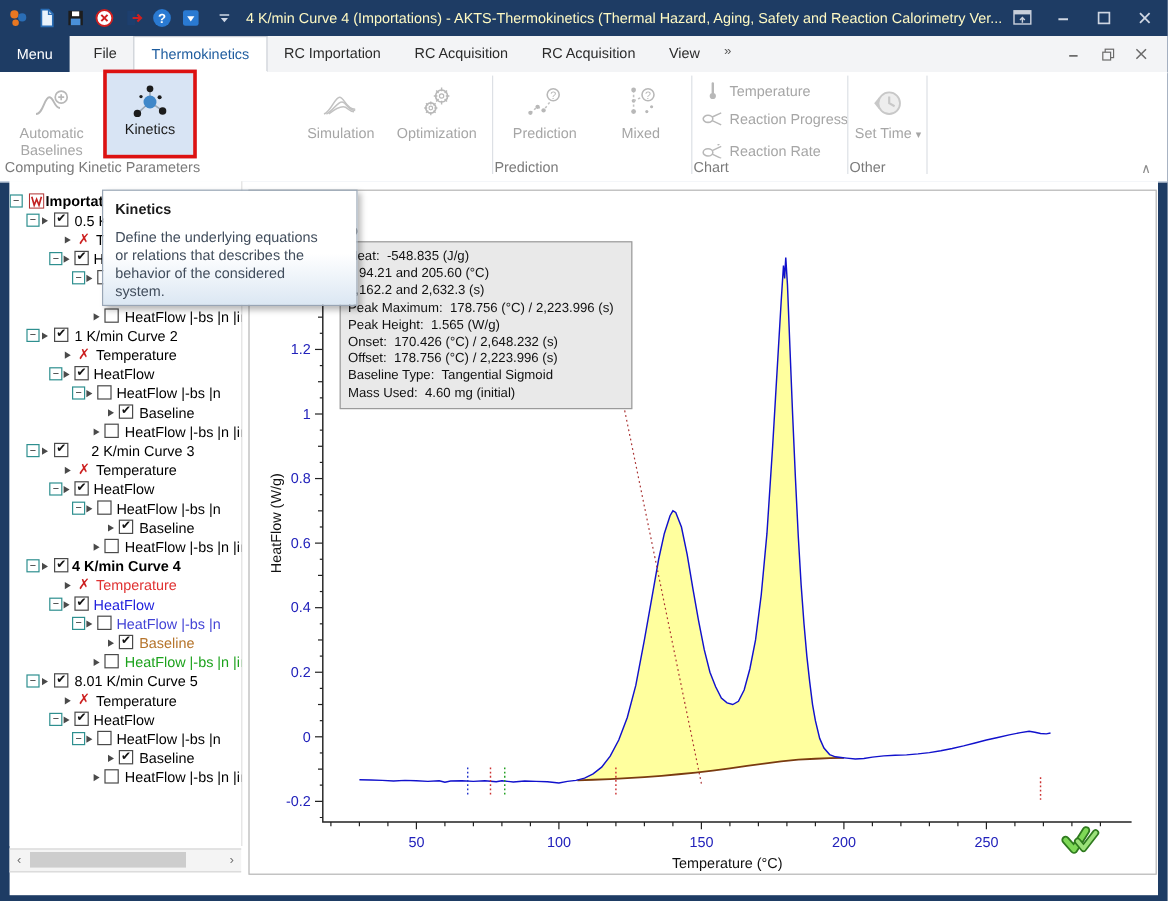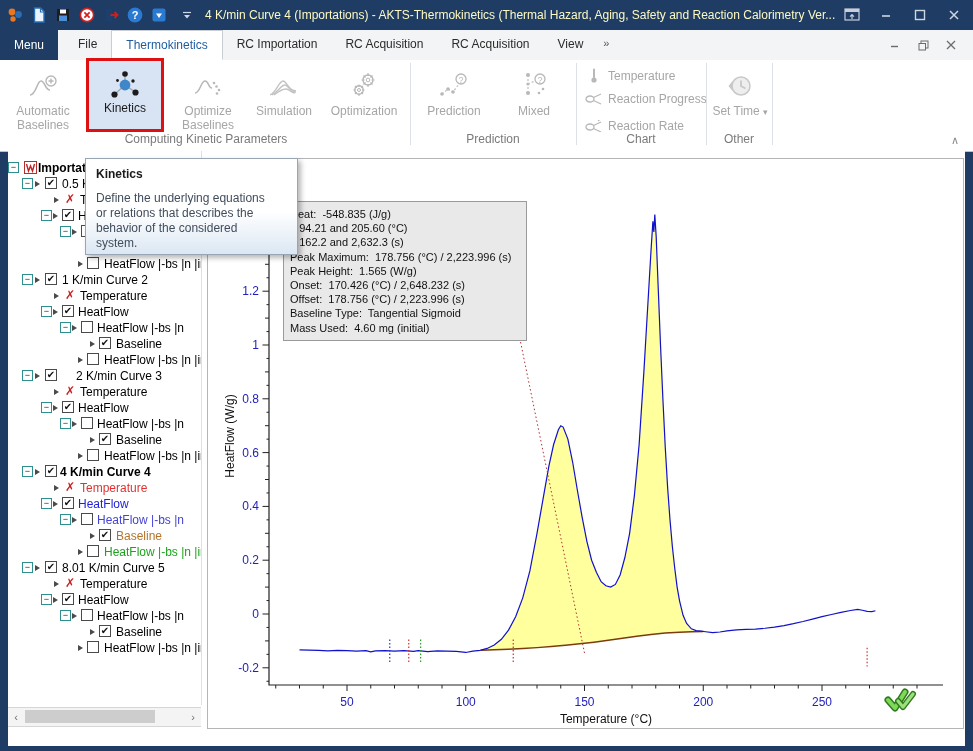--- a/index.html
+++ b/index.html
@@ -33,21 +33,21 @@
   .rsep{position:absolute;top:3px;width:1px;height:82px;background:#dde0e5;}
   .rbtn{position:absolute;top:3px;text-align:center;font-size:12px;color:#a6a6a6;line-height:14px;}
   .rbtn .ric{height:38px;display:flex;align-items:flex-end;justify-content:center;}
   .rbtn .rlb{margin-top:3px;}
   .kin-frame{position:absolute;left:86px;top:-2px;width:78px;height:74px;border:3px solid #dd1111;
              background:#d8e4f4;box-sizing:border-box;}
   .kin-btn{position:absolute;left:89px;top:3px;width:72px;text-align:center;font-size:12px;color:#1a1a1a;}
   .kin-btn .ric{height:38px;display:flex;align-items:flex-end;justify-content:center;}
   .chart-group-item{position:absolute;display:flex;align-items:center;font-size:12px;color:#a6a6a6;height:20px;}
   .chart-group-item .cgi-icon{width:20px;display:flex;justify-content:center;margin-right:4px;}
-  .grp-label{position:absolute;top:72px;height:16px;font-size:12px;color:#7a7a7a;text-align:center;}
+  .grp-label{position:absolute;top:72px;height:16px;font-size:12px;color:#7a7a7a;text-align:left;}
   .ribbon-collapse{position:absolute;right:14px;top:74px;color:#8a8a8a;font-size:11px;}
   
   .main{position:absolute;left:8px;top:151px;width:957px;height:595px;background:#fff;}
   
   .tree{position:absolute;left:0;top:0;width:193px;height:554px;background:#fff;overflow:hidden;
         border-right:1px solid #e0e0e0;font-size:12px;color:#000;}
   .trow{position:absolute;height:16px;width:193px;}
   .texp{position:absolute;width:11px;height:11px;top:2px;border:1px solid #2e8f8f;background:#fff;
         box-sizing:border-box;font-size:9px;line-height:8px;text-align:center;color:#222;}
   .tarr{position:absolute;top:5px;width:0;height:0;border-left:5px solid #4a4a4a;
@@ -221,32 +221,20 @@
           <circle cx="17" cy="5" r="2.8" fill="#1c1c1c"></circle>
           <circle cx="6.5" cy="25.5" r="3.1" fill="#1c1c1c"></circle>
           <circle cx="27.5" cy="23.5" r="3.1" fill="#1c1c1c"></circle>
           <circle cx="25" cy="12" r="1.7" fill="#1c1c1c"></circle>
           <circle cx="9.5" cy="11.5" r="1.4" fill="#1c1c1c"></circle>
         </svg>
     </div>
     <div class="rlb">Kinetics</div>
   </div>
 
-  <div class="rbtn" style="left:172px;width:72px">
-    <div class="ric">
-      <svg width="32" height="30" viewBox="0 0 32 30">
-          <path d="M3 22c5 0 6-12 10-12s3 7 7 7" fill="none" stroke="#b8b8b8" stroke-width="1.6"></path>
-          <circle cx="22" cy="12" r="1.3" fill="#b8b8b8"></circle>
-          <circle cx="24.5" cy="15.5" r="1.3" fill="#b8b8b8"></circle>
-          <circle cx="27" cy="19" r="1.3" fill="#b8b8b8"></circle>
-          <circle cx="25" cy="22.5" r="1.3" fill="#b8b8b8"></circle>
-        </svg>
-    </div>
-    <div class="rlb">Optimize Baselines</div>
-  </div>
 
   <div class="rbtn" style="left:248px;width:72px">
     <div class="ric">
       <svg width="34" height="30" viewBox="0 0 34 30">
           <path d="M3 24c6-2 9-14 13-14s5 10 13 10" fill="none" stroke="#c2c2c2" stroke-width="1.3"></path>
           <path d="M5 24c6-3 9-10 13-10s4 7 11 7" fill="none" stroke="#c2c2c2" stroke-width="1.3"></path>
           <path d="M7 24c5-4 8-6 12-6s4 4 9 4" fill="none" stroke="#c2c2c2" stroke-width="1.3"></path>
         </svg>
     </div>
     <div class="rlb">Simulation</div>

